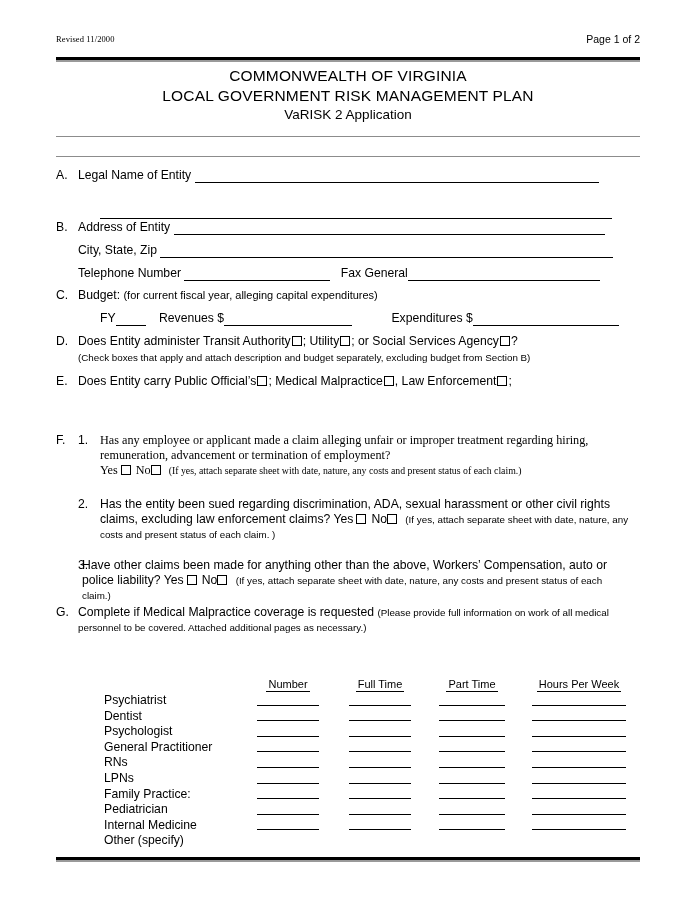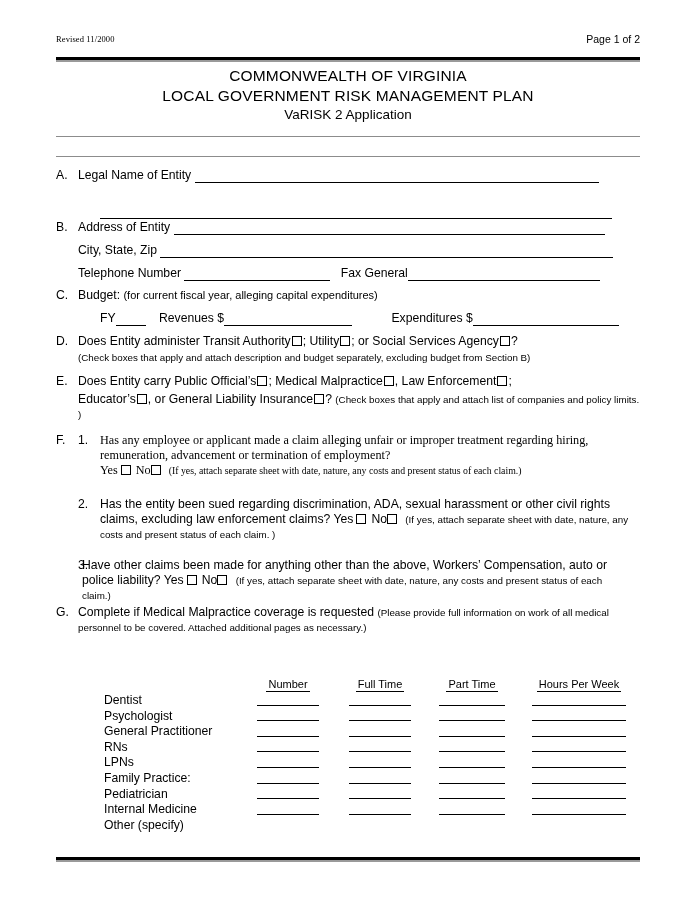--- a/index.html
+++ b/index.html
@@ -267,24 +267,20 @@
         </div>
         <div class="fine">(Check boxes that apply and attach description and budget separately, excluding budget from Section B)</div>
       </div>
     </div>
 
     <div class="sec" style="height:59px;">
       <span class="lbl">E.</span>
       <div class="sec-body">
         <div class="row" style="height:18px;">
           <span>Does Entity carry Public Official’s</span><span class="cb"></span><span>; Medical Malpractice</span><span class="cb"></span><span>, Law Enforcement</span><span class="cb"></span><span>;</span>
-        </div>
-        <div class="row" style="height:18px;">
-          <span>Educator’s</span><span class="cb"></span><span>, or General Liability Insurance</span><span class="cb"></span><span>?</span>
-          <span class="fine">(Check boxes that apply and attach list of companies and policy limits. )</span>
         </div>
       </div>
     </div>
 
     <div class="sec" style="height:172px;">
       <span class="lbl">F.</span>
 
       <div class="sec-body" style="position:relative; height:64px;">
         <span class="lbl" style="width:22px;">1.</span>
         <div style="margin-left:22px;font-family:Liberation Serif, serif;">
@@ -335,20 +331,27 @@
         <tr>
           <th class="rolehead"></th>
           <th class="col-num"><span class="hu">Number</span></th>
           <th class="col-ft"><span class="hu">Full Time</span></th>
           <th class="col-pt"><span class="hu">Part Time</span></th>
           <th class="col-hpw"><span class="hu">Hours Per Week</span></th>
         </tr>
       </thead>
       <tbody id="mtable-body">
           <tr>
+            <td class="role">Psychiatrist</td>
+            <td class="blank"><i style="width: 62px;"></i></td>
+            <td class="blank"><i style="width: 62px;"></i></td>
+            <td class="blank"><i style="width: 66px;"></i></td>
+            <td class="blank"><i style="width: 94px;"></i></td>
+          </tr>
+          <tr>
             <td class="role">Dentist</td>
             <td class="blank"><i style="width: 62px;"></i></td>
             <td class="blank"><i style="width: 62px;"></i></td>
             <td class="blank"><i style="width: 66px;"></i></td>
             <td class="blank"><i style="width: 94px;"></i></td>
           </tr>
           <tr>
             <td class="role">Psychologist</td>
             <td class="blank"><i style="width: 62px;"></i></td>
             <td class="blank"><i style="width: 62px;"></i></td>

